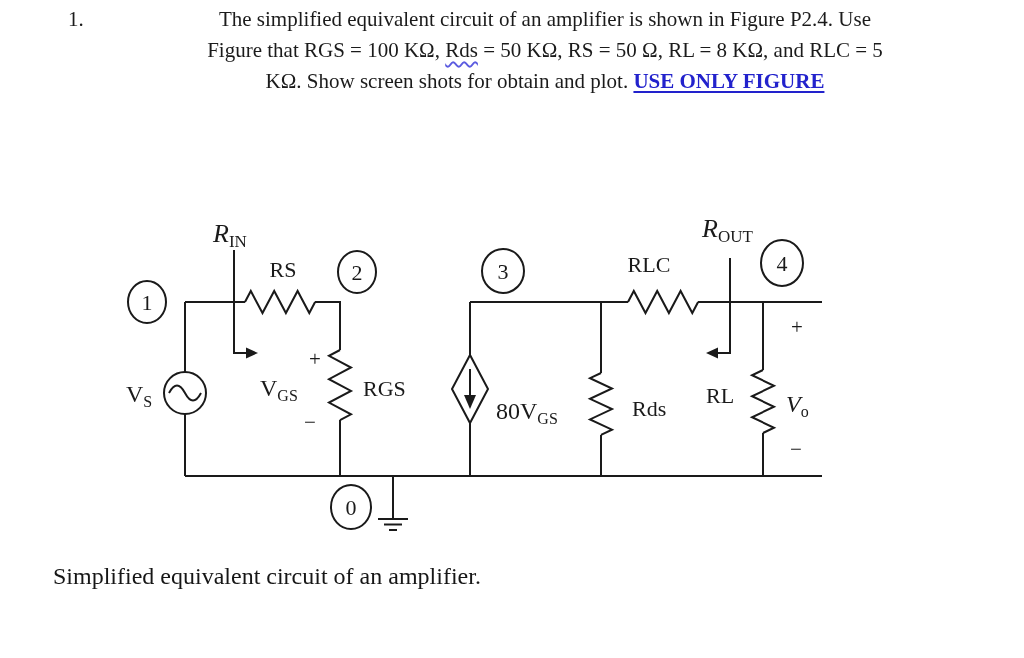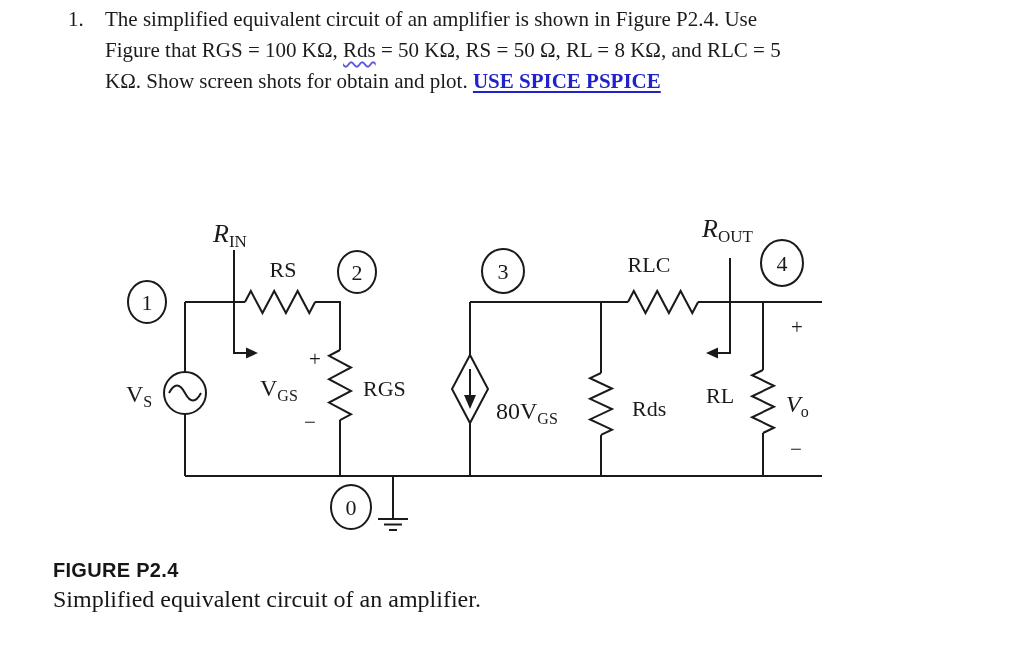--- a/index.html
+++ b/index.html
@@ -13,21 +13,21 @@
   .page { position: relative; width: 1024px; height: 658px; background: #ffffff; }
 
   
   .problem-number {
     position: absolute; left: 68px; top: 4px;
     font-size: 21px; line-height: 31px;
   }
   .problem-text {
     position: absolute; left: 105px; top: 4px; width: 880px;
   }
-  .pline { font-size: 21px; line-height: 31px; white-space: nowrap; }
+  .pline { font-size: 21px; line-height: 31px; white-space: nowrap; text-align: center; }
   .misspell {
     text-decoration-line: underline;
     text-decoration-style: wavy;
     text-decoration-thickness: 1.5px;
     text-underline-offset: 4px;
   }
   .doclink {
     font-weight: bold;
     text-decoration-line: underline;
     text-decoration-thickness: 2px;
@@ -53,21 +53,21 @@
 </style>
 </head>
 <body>
 
 <div class="page">
 
   <div class="problem-number">1.</div>
   <div class="problem-text">
     <div class="pline"><span>The simplified equivalent circuit of an amplifier is shown in Figure P2.4. Use</span></div>
     <div class="pline"><span>Figure that RGS = 100 KΩ, </span><span class="misspell" style="text-decoration-color: rgb(91, 91, 224);">Rds</span><span> = 50 KΩ, RS = 50 Ω, RL = 8 KΩ, and RLC = 5</span></div>
-    <div class="pline"><span>KΩ. Show screen shots for obtain and plot. </span><span class="doclink" style="color: rgb(34, 34, 204); text-decoration-color: rgb(34, 34, 204);">USE SPICE PSPICE</span></div>
+    <div class="pline"><span>KΩ. Show screen shots for obtain and plot. </span><span class="doclink" style="color: rgb(34, 34, 204); text-decoration-color: rgb(34, 34, 204);">USE ONLY FIGURE</span></div>
   </div>
 
   <svg class="circuit-svg" viewBox="0 0 1024 658">
 
     <g>
       <path class="wire" d="M185 302 L185 476"></path>
       <path class="wire" d="M185 302 H245"></path>
       <path class="wire" d="M315 302 H340 V350"></path>
       <path class="wire" d="M340 420 V476"></path>
       <path class="wire" d="M185 476 H822"></path>
@@ -144,17 +144,16 @@
       <text class="ctext" x="786" y="412"><tspan font-size="24" font-style="italic">V</tspan><tspan font-size="16" dy="5">o</tspan></text>
 
       <text class="ctext" x="315" y="366" font-size="21" text-anchor="middle">+</text>
       <text class="ctext" x="310" y="429" font-size="21" text-anchor="middle">−</text>
       <text class="ctext" x="797" y="334" font-size="21" text-anchor="middle">+</text>
       <text class="ctext" x="796" y="456" font-size="21" text-anchor="middle">−</text>
     </g>
   </svg>
 
   <div class="caption">
-    <div class="cap-label">FIGURE P2.4</div>
     <div class="cap-text">Simplified equivalent circuit of an amplifier.</div>
   </div>
 
 </div>
 
 </body></html>

